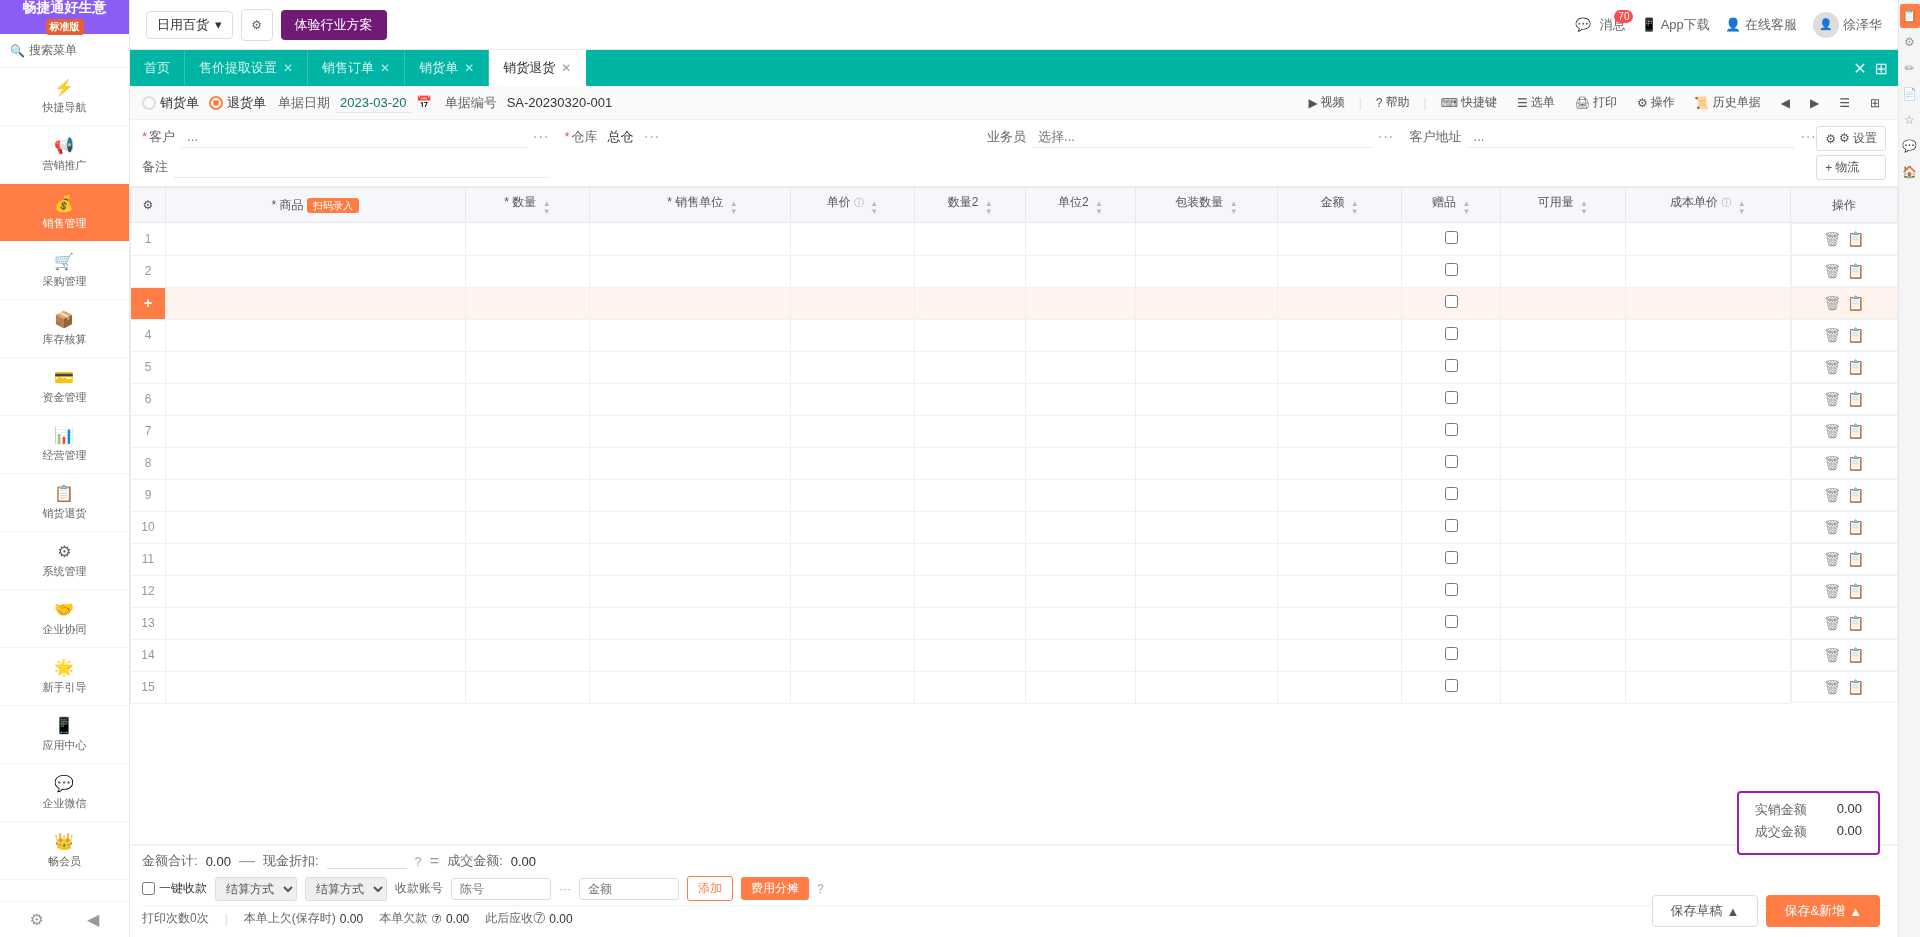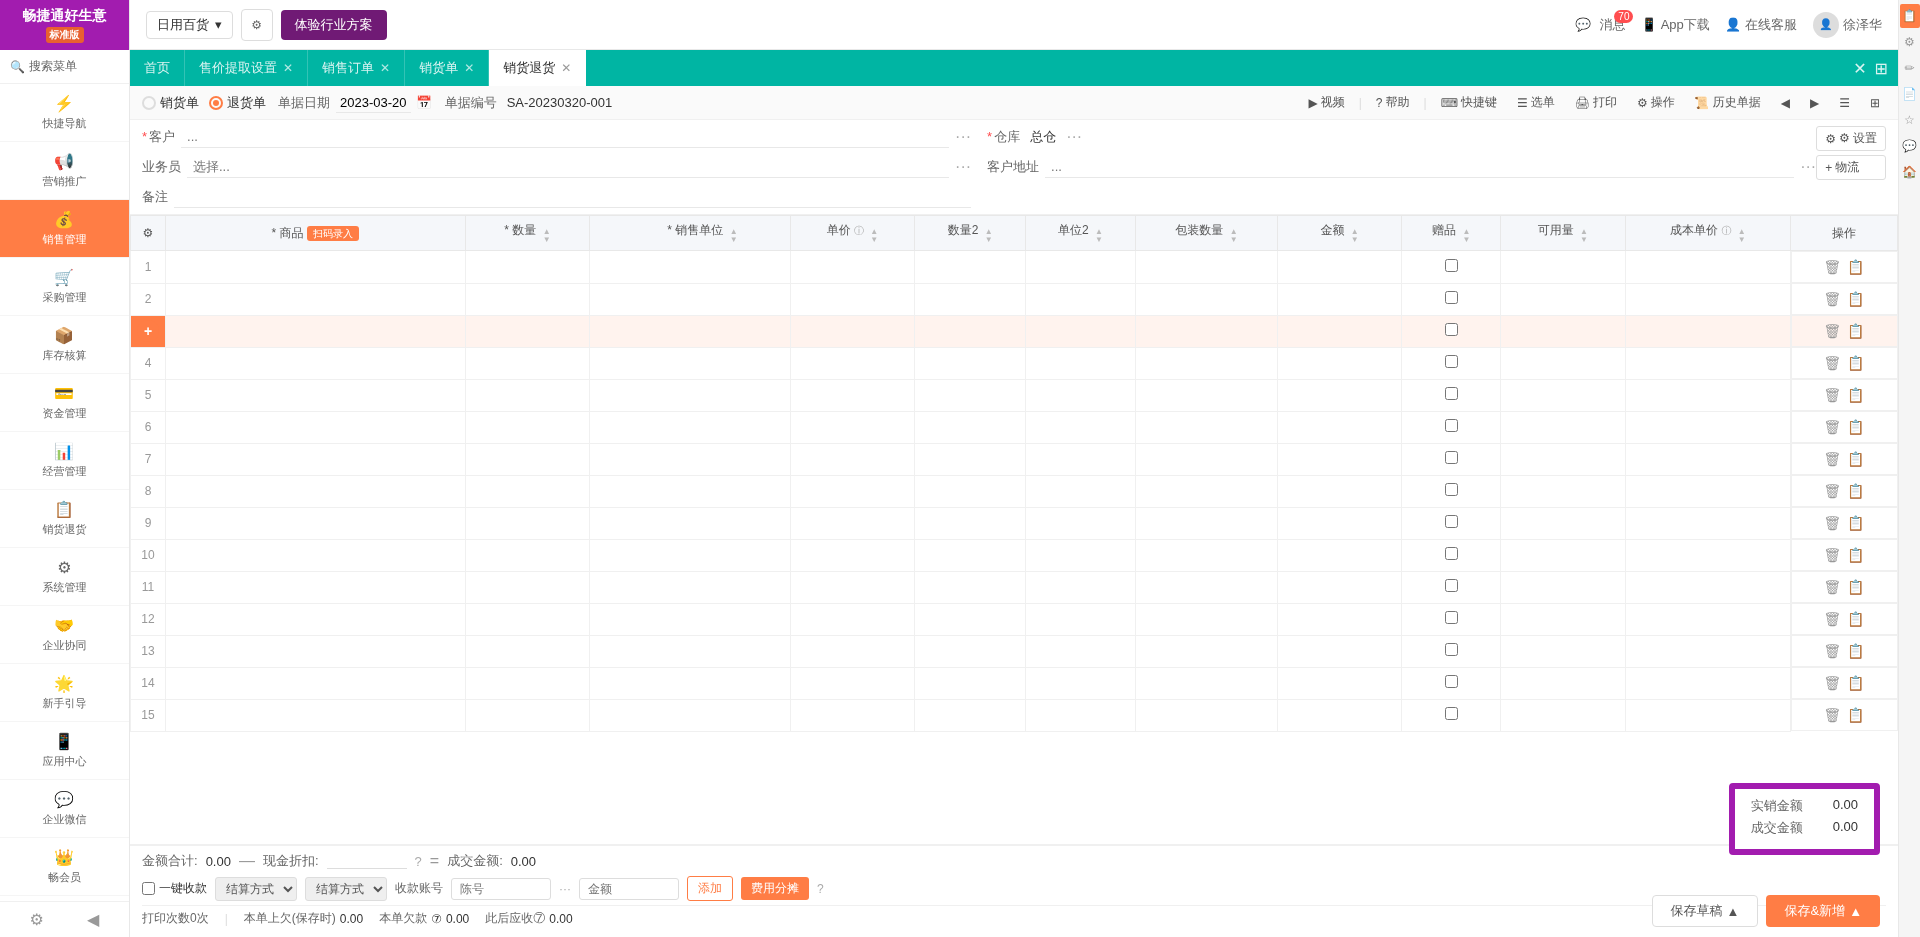--- a/index.html
+++ b/index.html
@@ -3,21 +3,21 @@
   <meta charset="utf-8">
   <style>
     * { box-sizing: border-box; margin: 0; padding: 0; }
     body { font-family: 'Microsoft YaHei', Arial, sans-serif; font-size: 12px; background: #f0f2f5; color: #333; overflow: hidden; }
 
     
     .app-container { display: flex; height: 937px; width: 1920px; }
 
     
     .sidebar { width: 130px; background: #fff; display: flex; flex-direction: column; border-right: 1px solid #e8e8e8; flex-shrink: 0; }
-    .sidebar-logo { background: #a21caf; height: 50px; display: flex; align-items: center; justify-content: center; color: #fff; font-size: 13px; font-weight: bold; padding: 8px 8px; flex-direction: column; }
+    .sidebar-logo { background: #8b5cf6; height: 34px; display: flex; align-items: center; justify-content: center; color: #fff; font-size: 13px; font-weight: bold; padding: 8px 8px; flex-direction: column; }
     .sidebar-logo .logo-title { font-size: 14px; }
     .sidebar-logo .logo-sub { font-size: 10px; background: #e86030; border-radius: 3px; padding: 1px 4px; margin-top: 2px; text-align: center; }
     .sidebar-search { display: flex; align-items: center; padding: 8px 10px; border-bottom: 1px solid #f0f0f0; cursor: pointer; color: #666; font-size: 12px; }
     .sidebar-nav { flex: 1; overflow-y: auto; }
     .sidebar-item { display: flex; flex-direction: column; align-items: center; justify-content: center; padding: 10px 5px; cursor: pointer; color: #666; font-size: 11px; border-bottom: 1px solid #f5f5f5; min-height: 52px; }
     .sidebar-item.active { background: #ff7d45; color: #fff; }
     .sidebar-item .item-icon { font-size: 16px; margin-bottom: 3px; }
     .sidebar-bottom { display: flex; align-items: center; justify-content: space-around; padding: 8px; border-top: 1px solid #f0f0f0; }
 
     
@@ -101,21 +101,21 @@
     .add-btn { background: none; border: 1px solid #ff7d45; color: #ff7d45; padding: 3px 10px; border-radius: 3px; cursor: pointer; font-size: 12px; }
     .fee-btn { background: #ff7d45; color: #fff; border: none; padding: 3px 10px; border-radius: 3px; cursor: pointer; font-size: 12px; }
     .question-icon { color: #aaa; cursor: pointer; }
 
     
     .stat-bar { display: flex; align-items: center; gap: 16px; font-size: 12px; color: #666; padding: 4px 0; border-top: 1px solid #f0f0f0; margin-top: 4px; }
     .stat-bar .stat-item { display: flex; align-items: center; gap: 4px; }
     .stat-bar .stat-value { color: #333; font-weight: 500; }
 
     
-    .summary-panel { position: absolute; right: 16px; bottom: 80px; background: #fff; border: 6px solid #a21caf; border-radius: 4px; padding: 8px 16px; }
+    .summary-panel { position: absolute; right: 16px; bottom: 80px; background: #fff; border: 2px solid #a21caf; border-radius: 4px; padding: 8px 16px; }
     .summary-row { display: flex; justify-content: space-between; gap: 30px; font-size: 13px; margin-bottom: 4px; }
     .summary-label { color: #666; }
     .summary-value { color: #333; font-weight: 500; }
 
     
     .save-btn-area { position: absolute; right: 16px; bottom: 10px; display: flex; gap: 8px; }
     .save-draft-btn { background: #fff; border: 1px solid #ddd; color: #555; padding: 6px 18px; border-radius: 4px; cursor: pointer; font-size: 13px; display: flex; align-items: center; gap: 4px; }
     .save-new-btn { background: #ff7d45; border: none; color: #fff; padding: 6px 18px; border-radius: 4px; cursor: pointer; font-size: 13px; display: flex; align-items: center; gap: 4px; }
 
     
@@ -277,21 +277,21 @@
               <div class="radio-dot"></div>
               <span>销货单</span>
             </label>
             <label class="radio-item">
               <div class="radio-dot active"></div>
               <span>退货单</span>
             </label>
           </div>
           <div class="form-field-group">
             <span class="field-label">单据日期</span>
-            <span style="cursor:pointer;color:#000000;border-bottom:1px solid #e8e8e8;padding:2px 4px;">2023-03-20</span>
+            <span style="cursor:pointer;color:#0f766e;border-bottom:1px solid #e8e8e8;padding:2px 4px;">2023-03-20</span>
             <span style="cursor:pointer;color:#999;">📅</span>
           </div>
           <div class="form-field-group">
             <span class="field-label">单据编号</span>
             <span style="color:#333;padding:2px 4px;">SA-20230320-001</span>
           </div>
         </div>
         <div class="form-toolbar-right">
           <div class="toolbar-btn">
             <span>▶</span>
@@ -324,21 +324,21 @@
             <span>历史单据</span>
           </div>
           <div class="toolbar-btn">◀</div>
           <div class="toolbar-btn">▶</div>
           <div class="toolbar-btn">☰</div>
           <div class="toolbar-btn">⊞</div>
         </div>
       </div>
 
       <div style="padding: 6px 12px; display: flex; align-items: flex-start; justify-content: space-between; border-bottom: 1px solid #f0f0f0;">
-        <div style="flex:1; display: grid; grid-template-columns: 1fr 1fr; gap: 8px 16px;">
+        <div style="flex:1; display: grid; grid-template-columns: 1fr 1fr 1fr 1fr; gap: 8px 16px;">
 
           <div class="field-row">
             <span class="field-label required">客户</span>
             <input class="field-input" placeholder="..." style="min-width: 100px;">
             <span class="field-dots">···</span>
           </div>
           <div class="field-row">
             <span class="field-label required">仓库</span>
             <span style="padding:2px 4px;color:#333;">总仓</span>
             <span class="field-dots">···</span>

